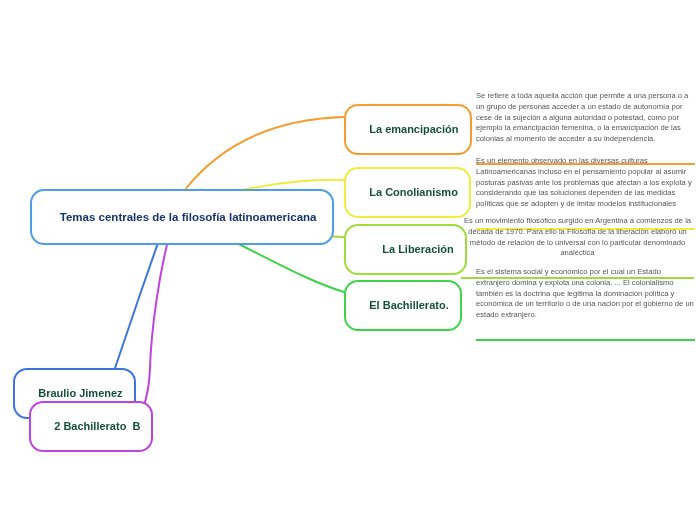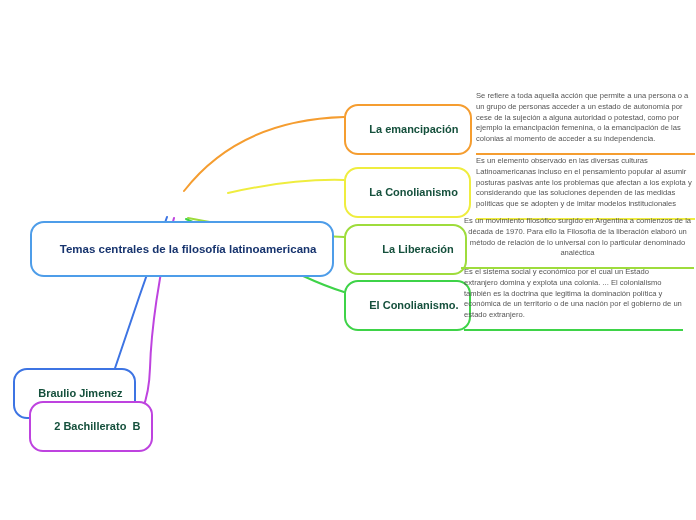--- a/index.html
+++ b/index.html
@@ -36,31 +36,30 @@
     font-weight: 700;
     color: #15503C;
     white-space: pre;
     line-height: 13px;
   }
   .node.central {
     font-size: 11.5px;
     padding: 5px 15px;
     color: #17346E;
     line-height: 14px;
-    margin-top: 32px;
   }
   .note {
     position: absolute;
     z-index: 2;
     width: 219px;
     font-size: 7.6px;
     line-height: 10.8px;
     color: #555555;
     border-bottom: 2px solid #ccc;
-    padding-bottom: 8px;
+    padding-bottom: 18px;
   }
   .note.wide { width: 233px; text-align: center; }
 </style>
 </head>
 <body>
 
 <div id="canvas">
 
   <svg id="branch-lines">
     <path d="M184,191 C222,142 276,119 344,117" stroke="#F59D30"></path>
@@ -81,32 +80,32 @@
 
   <div class="node" style="left: 344px; top: 167px; border-color: rgb(239, 237, 63);">
     <span>La Conolianismo</span>
   </div>
 
   <div class="node" style="left: 344px; top: 224px; border-color: rgb(158, 220, 60); padding-left: 24px;">
     <span>La Liberación</span>
   </div>
 
   <div class="node" style="left: 344px; top: 280px; border-color: rgb(62, 211, 72);">
-    <span>El Conolianismo.</span>
+    <span>El Bachillerato.</span>
   </div>
 
   <div class="node" style="left: 13px; top: 368px; border-color: rgb(61, 116, 227);">
     <span>Braulio Jimenez</span>
   </div>
 
   <div class="node" style="left: 29px; top: 401px; border-color: rgb(190, 67, 223);">
     <span>2 Bachillerato  B</span>
   </div>
 
   <div class="note" style="left: 476px; top: 91px; border-bottom-color: rgb(245, 157, 48);">Se refiere a toda aquella acción que permite a una persona o a un grupo de personas acceder a un estado de autonomía por cese de la sujeción a alguna autoridad o potestad, como por ejemplo la emancipación femenina, o la emancipación de las colonias al momento de acceder a su independencia.</div>
 
   <div class="note" style="left: 476px; top: 156px; border-bottom-color: rgb(239, 237, 63);">Es un elemento observado en las diversas culturas Latinoamericanas incluso en el pensamiento popular al asumir posturas pasivas ante los problemas que afectan a los explota y considerando que las soluciones dependen de las medidas políticas que se adopten y de imitar modelos institucionales</div>
 
   <div class="note wide" style="left: 461px; top: 216px; border-bottom-color: rgb(158, 220, 60);">Es un movimiento filosófico surgido en Argentina a comienzos de la década de 1970.  Para ello la Filosofía de la liberación elaboró un método de relación de lo universal con lo particular denominado analéctica</div>
 
-  <div class="note" style="left: 464px; top: 267px; border-bottom-color: rgb(62, 211, 72);">Es el sistema social y económico por el cual un Estado extranjero domina y explota una colonia. ... El colonialismo también es la doctrina que legitima la dominación política y económica de un territorio o de una nación por el gobierno de un estado extranjero.</div>
+  <div class="note" style="left: 476px; top: 267px; border-bottom-color: rgb(62, 211, 72);">Es el sistema social y económico por el cual un Estado extranjero domina y explota una colonia. ... El colonialismo también es la doctrina que legitima la dominación política y económica de un territorio o de una nación por el gobierno de un estado extranjero.</div>
 
 </div>
 
 </body></html>

